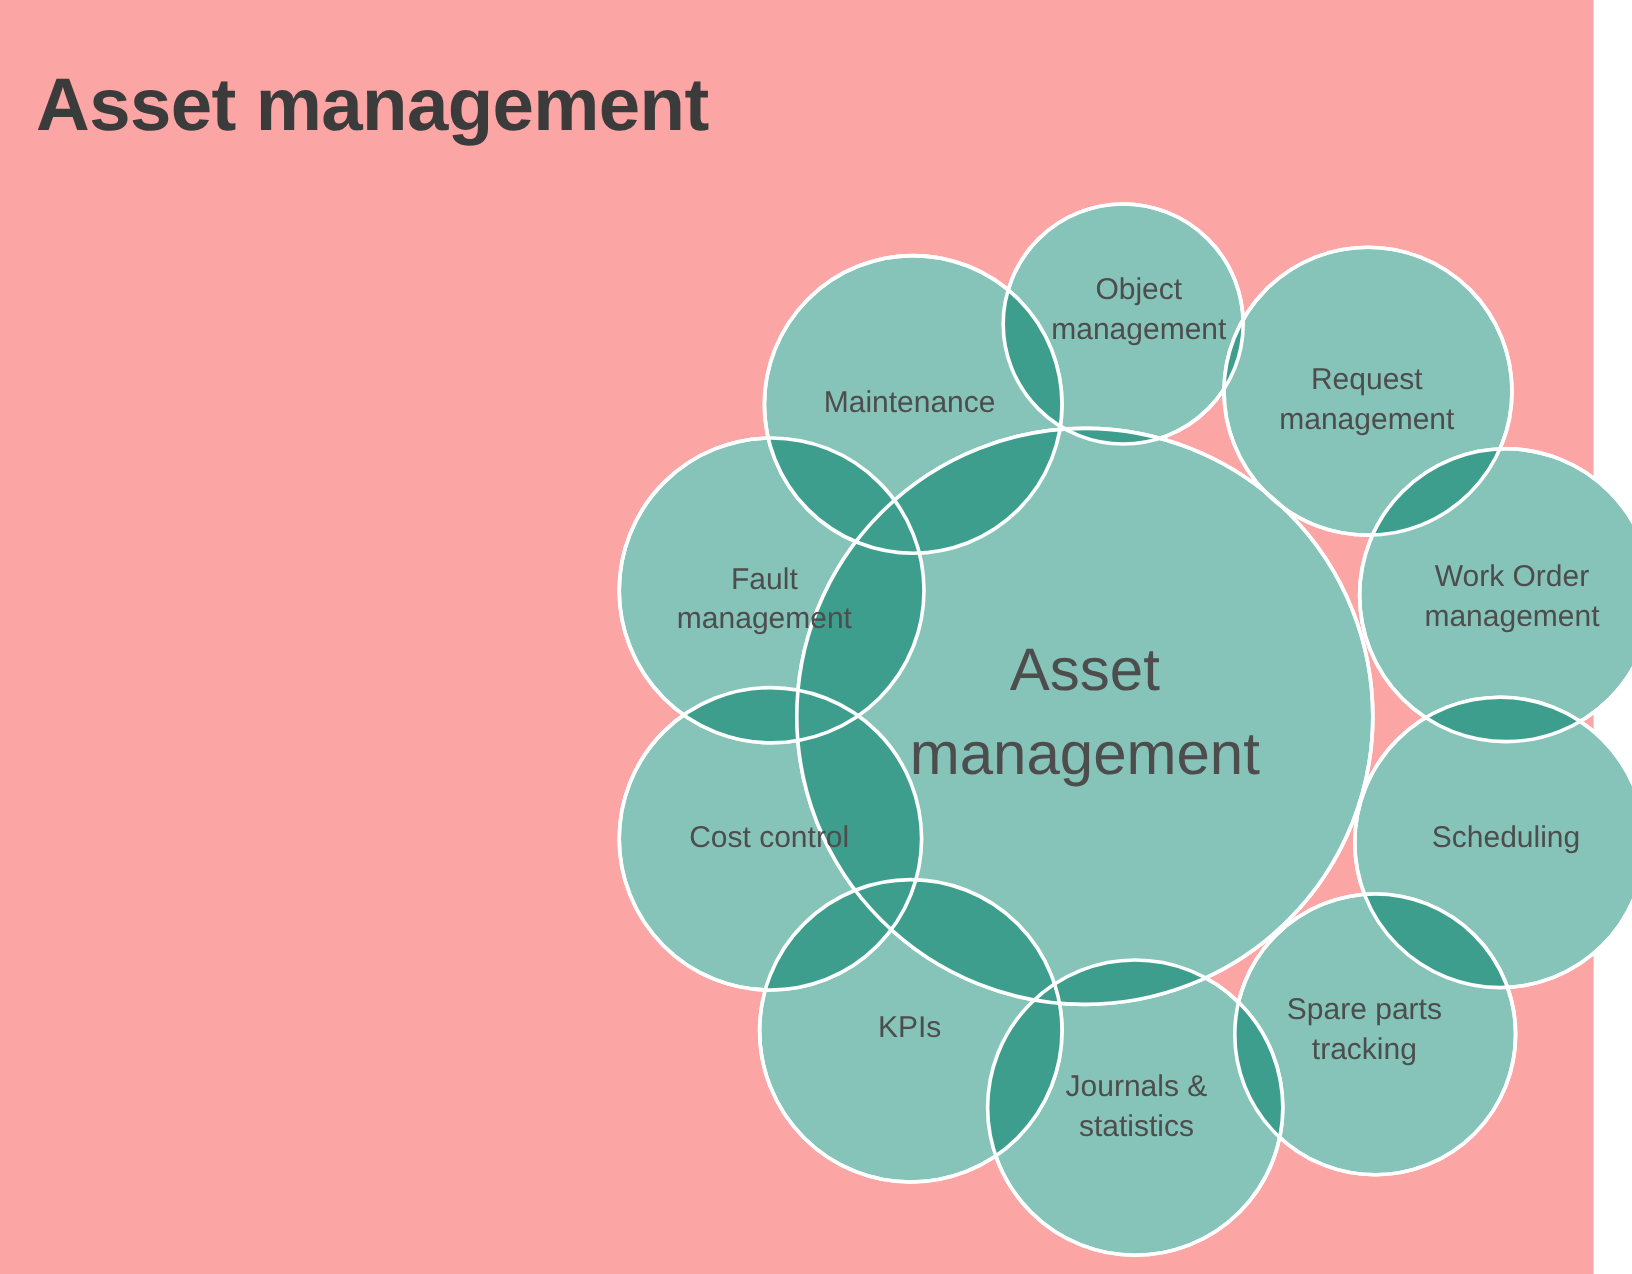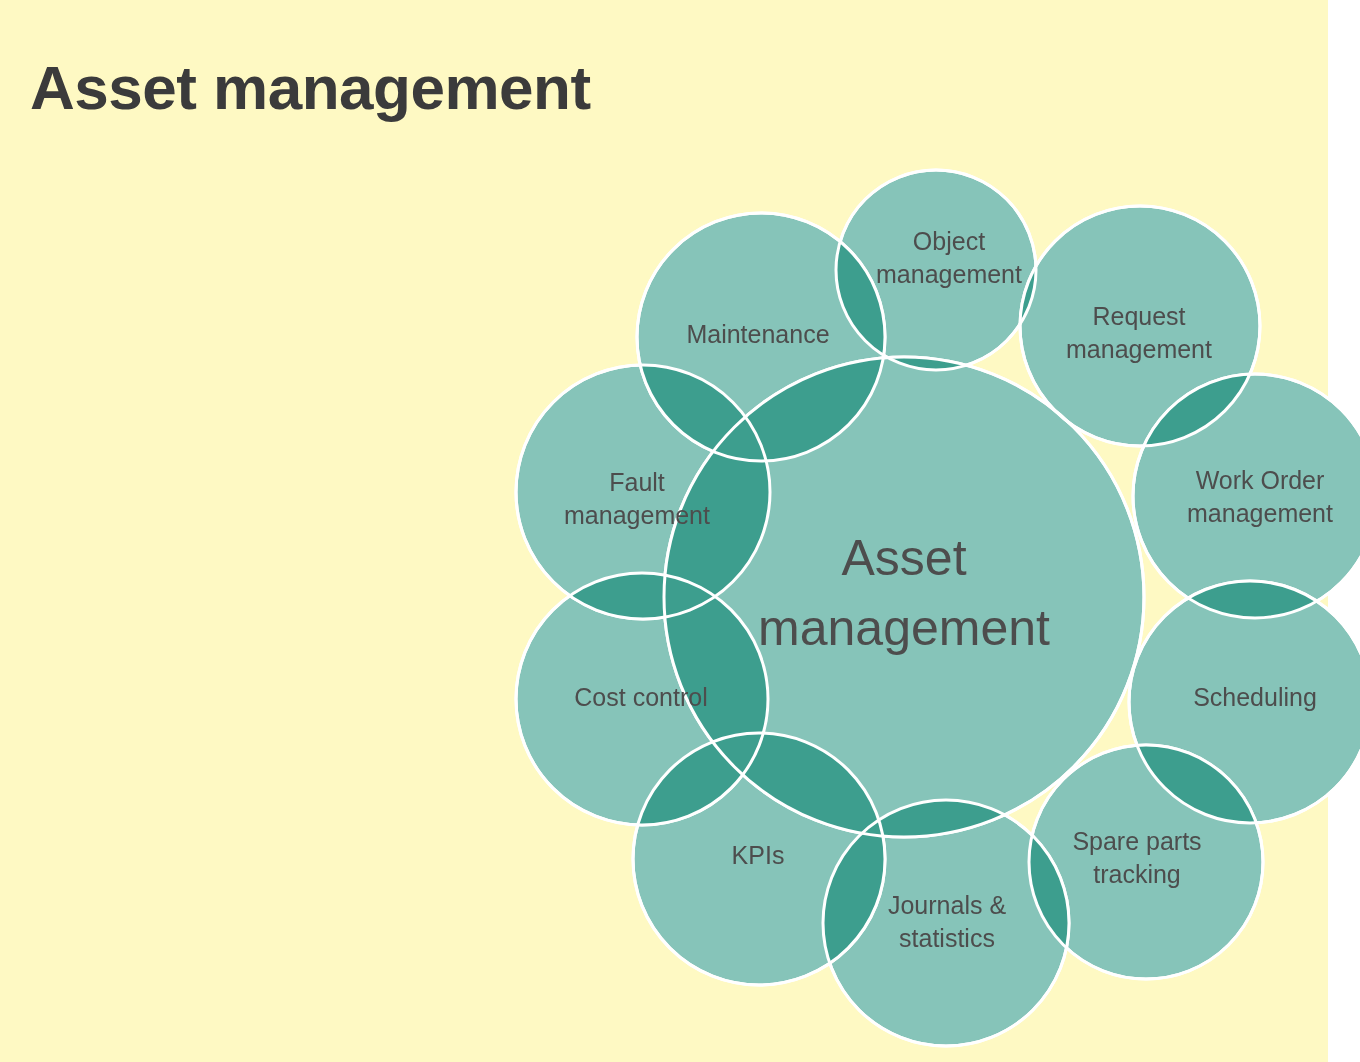--- a/index.html
+++ b/index.html
@@ -10,21 +10,21 @@
   body {
     width: 1360px;
     height: 1062px;
     overflow: hidden;
     font-family: "Liberation Sans", sans-serif;
   }
   #page {
     position: relative;
     width: 1328px;
     height: 1062px;
-    background: #fef9c3;
+    background: #fca5a5;
   }
   #page-title {
     position: absolute;
     left: 30px;
     top: 52px;
     font-family: "Liberation Sans", sans-serif;
     font-size: 62px;
     font-weight: bold;
     color: #3b3b3b;
     letter-spacing: -0.5px;

